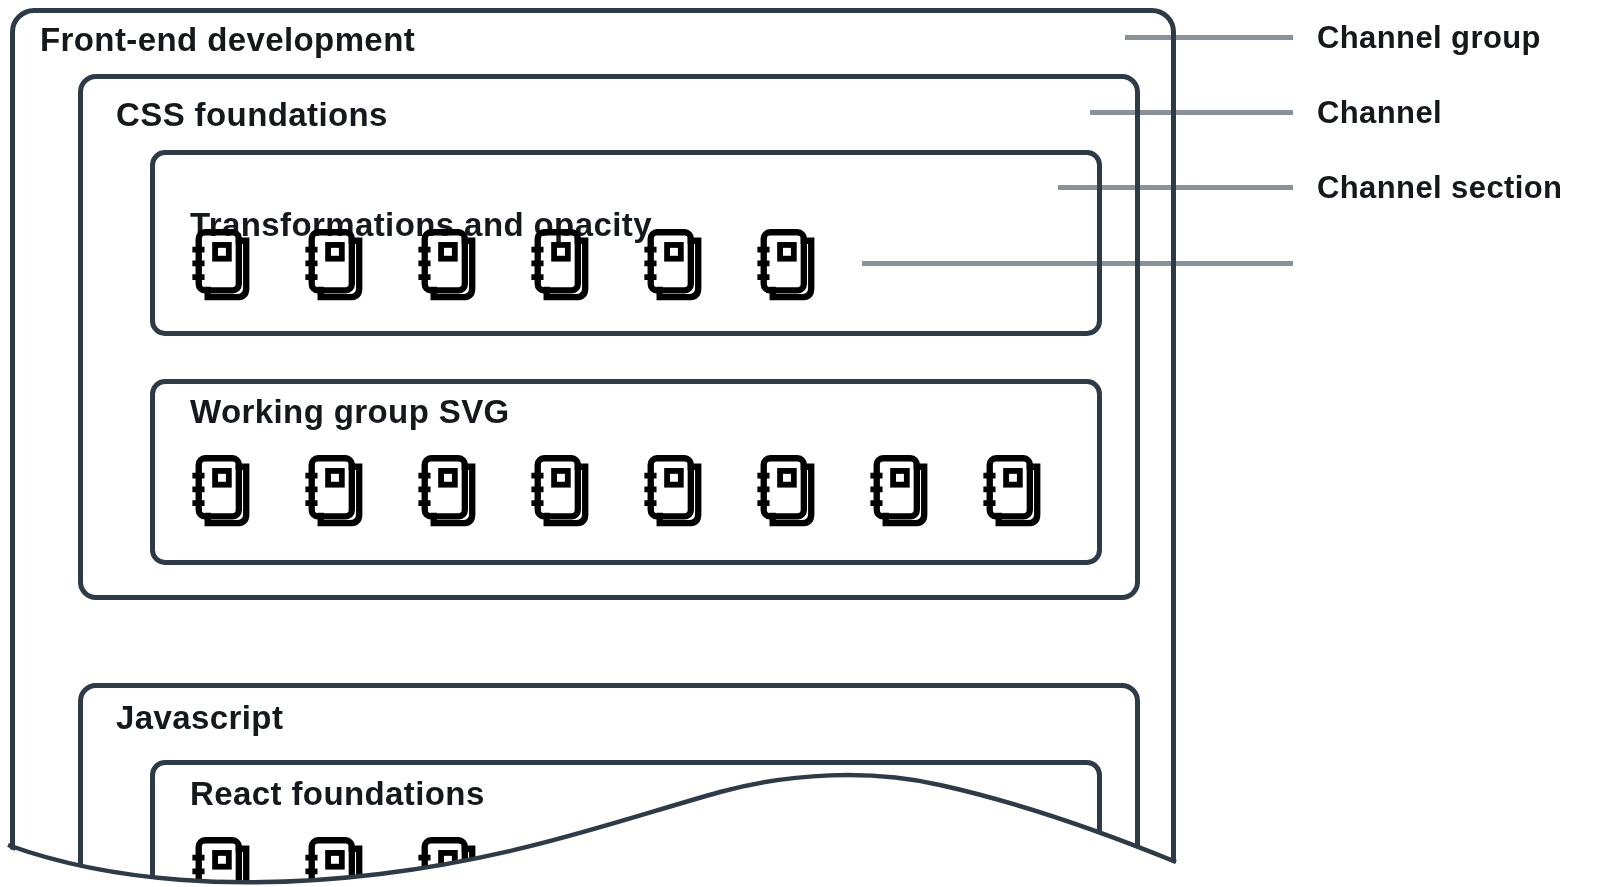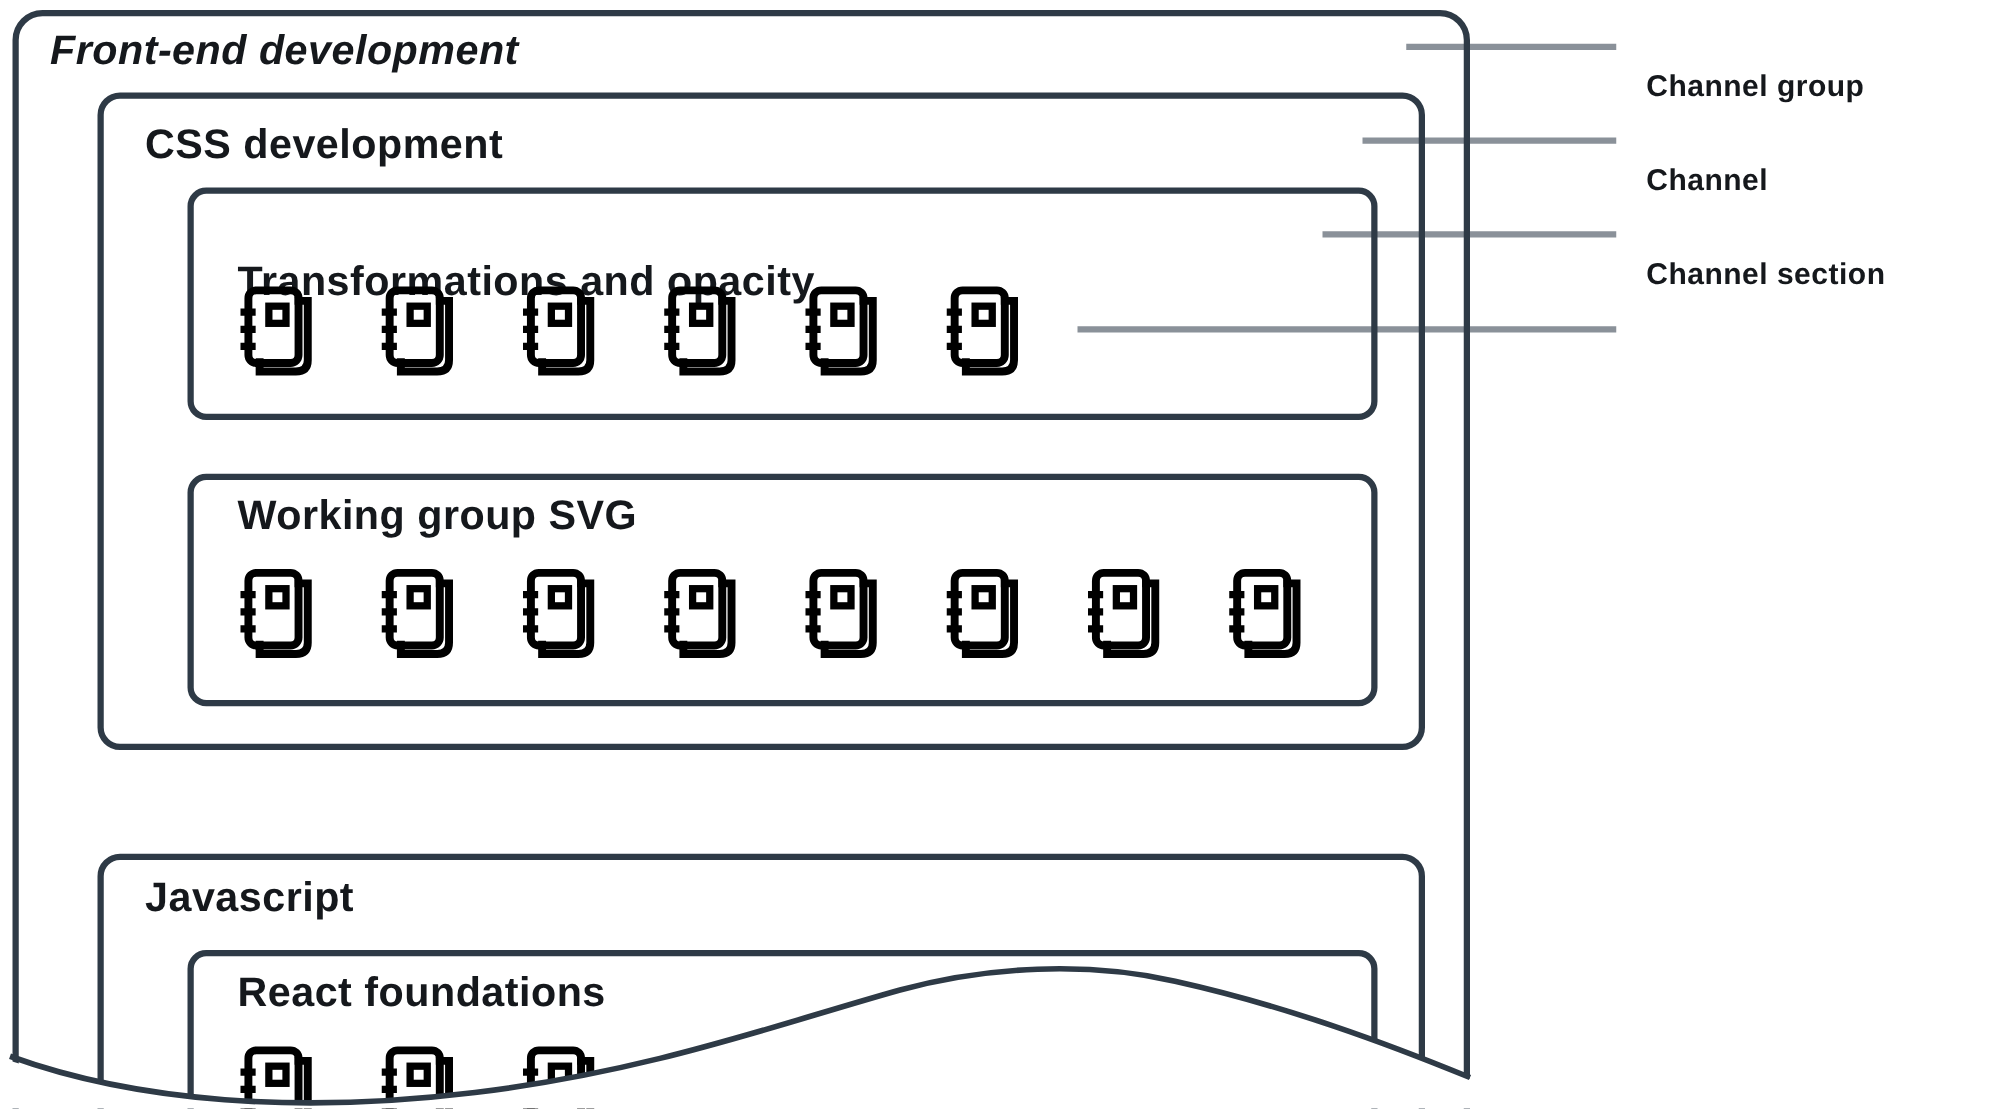--- a/index.html
+++ b/index.html
@@ -29,27 +29,26 @@
     z-index:1;
   }
   .connector.c1{left:1125px;top:35px;width:168px;}
   .connector.c2{left:1090px;top:110px;width:203px;}
   .connector.c3{left:1058px;top:185px;width:235px;}
   .connector.c4{left:862px;top:261px;width:431px;}
   
   .legend-label{
     position:absolute;
     left:1317px;
-    font-size:24px;
+    font-size:31px;
     font-weight:bold;
     letter-spacing:.4px;
     line-height:40px;
     white-space:nowrap;
     z-index:1;
-    margin-top:32px;
   }
   .legend-label.l1{top:18px;}
   .legend-label.l2{top:93px;text-align:center;}
   .legend-label.l3{top:168px;}
   .legend-label.l4{top:244px;}
   
   .box{
     position:absolute;
     border:5px solid var(--color-border);
     background:transparent;
@@ -64,21 +63,21 @@
   
   .box-title{
     position:absolute;
     font-size:33px;
     font-weight:bold;
     letter-spacing:.4px;
     line-height:40px;
     white-space:nowrap;
     z-index:3;
   }
-  .t-group{left:40px;top:20px;font-style:italic;}
+  .t-group{left:40px;top:20px;}
   .t-css{left:116px;top:95px;}
   .t-transform{left:190px;top:169px;margin-top:36px;}
   .t-svg{left:190px;top:392px;}
   .t-js{left:116px;top:698px;}
   .t-react{left:190px;top:774px;}
   
   .icon-row{
     position:absolute;
     display:flex;
     gap:47px;
@@ -119,21 +118,21 @@
   <div class="legend-label l3">Channel section</div>
 
   <div class="box group-box"></div>
   <div class="box channel-css"></div>
   <div class="box section-transform"></div>
   <div class="box section-svg"></div>
   <div class="box channel-js"></div>
   <div class="box section-react"></div>
 
   <div class="box-title t-group">Front-end development</div>
-  <div class="box-title t-css">CSS development</div>
+  <div class="box-title t-css">CSS foundations</div>
   <div class="box-title t-transform">Transformations and opacity</div>
   <div class="box-title t-svg">Working group SVG</div>
   <div class="box-title t-js">Javascript</div>
   <div class="box-title t-react">React foundations</div>
 
   <div class="icon-row row-transform">
   <svg class="journal-icon" viewBox="0 0 62 72" aria-hidden="true">
     <g fill="none" stroke="currentColor">
       <rect x="8" y="5" width="38" height="55" rx="6" stroke-width="6"></rect>
       <rect x="23.5" y="17" width="13" height="13" stroke-width="5.5"></rect>

